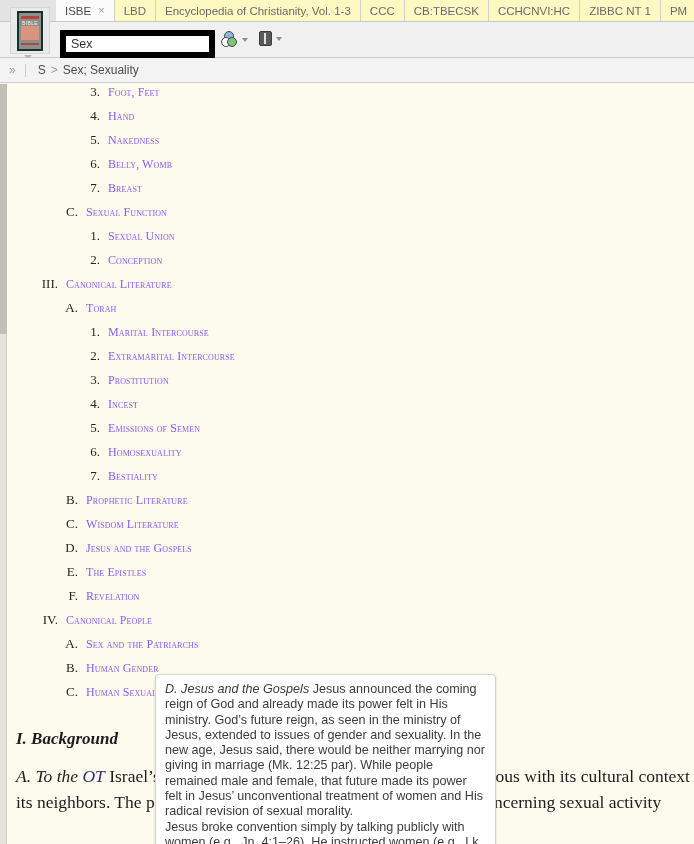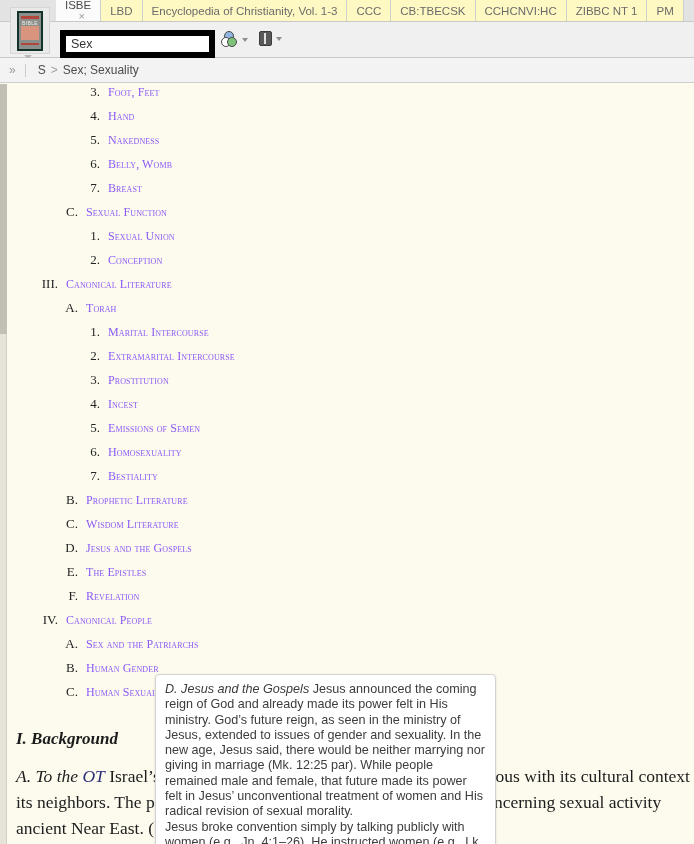--- a/index.html
+++ b/index.html
@@ -27,21 +27,20 @@
     color: #6a6a6a;
     background: #fef9c3;
     border-right: 1px solid #cfcfcf;
     white-space: nowrap;
     cursor: default;
   }
   .tab.active {
     background: #fbfbfb;
     color: #4a4a4a;
     border-right: 1px solid #cfcfcf;
-    flex-direction: column;
   }
   .tab .closex {
     margin-left: 7px; font-size: 11px; color: #9a9a9a; line-height: 1;
   }
   #tabbar .tabfill { flex: 1 1 auto; background: #e3e3e3; }
 
   
   #toolbar {
     position: absolute; top: 22px; left: 0;
     width: 694px; height: 36px;
@@ -426,21 +425,20 @@
     </div>
 
   <div id="bodytext">
     <h2>I. Background</h2>
     <p>
       <span class="ital">A. To the</span>
       <span class="ital lnk">OT</span>
       <span>Israel’s understanding of sex and sexuality was continuous with its cultural context and</span>
     </p>
     <p>its neighbors. The practices were largely shared, as were the laws concerning sexual activity</p>
-    <p>ancient Near East. (</p>
   </div>
 
   <div id="tooltip">
     <p><span class="hd">D. Jesus and the Gospels</span><span> Jesus announced the coming reign of God and already made its power felt in His ministry. God’s future reign, as seen in the ministry of Jesus, extended to issues of gender and sexuality. In the new age, Jesus said, there would be neither marrying nor giving in marriage (Mk. 12:25 par). While people remained male and female, that future made its power felt in Jesus’ unconventional treatment of women and His radical revision of sexual morality.</span></p>
     <p>Jesus broke convention simply by talking publicly with women (e.g., Jn. 4:1–26). He instructed women (e.g., Lk. 10:39) and included them among His followers (8:1–3). He commended women (e.g., Mk. 12:41–44 par) and defended them (e.g., Lk. 7:38–40). He healed women even when it meant breaking the sabbath (Lk. 13:10–17) or risking…</p>
   </div>
 
 </div>
 
 </body></html>

